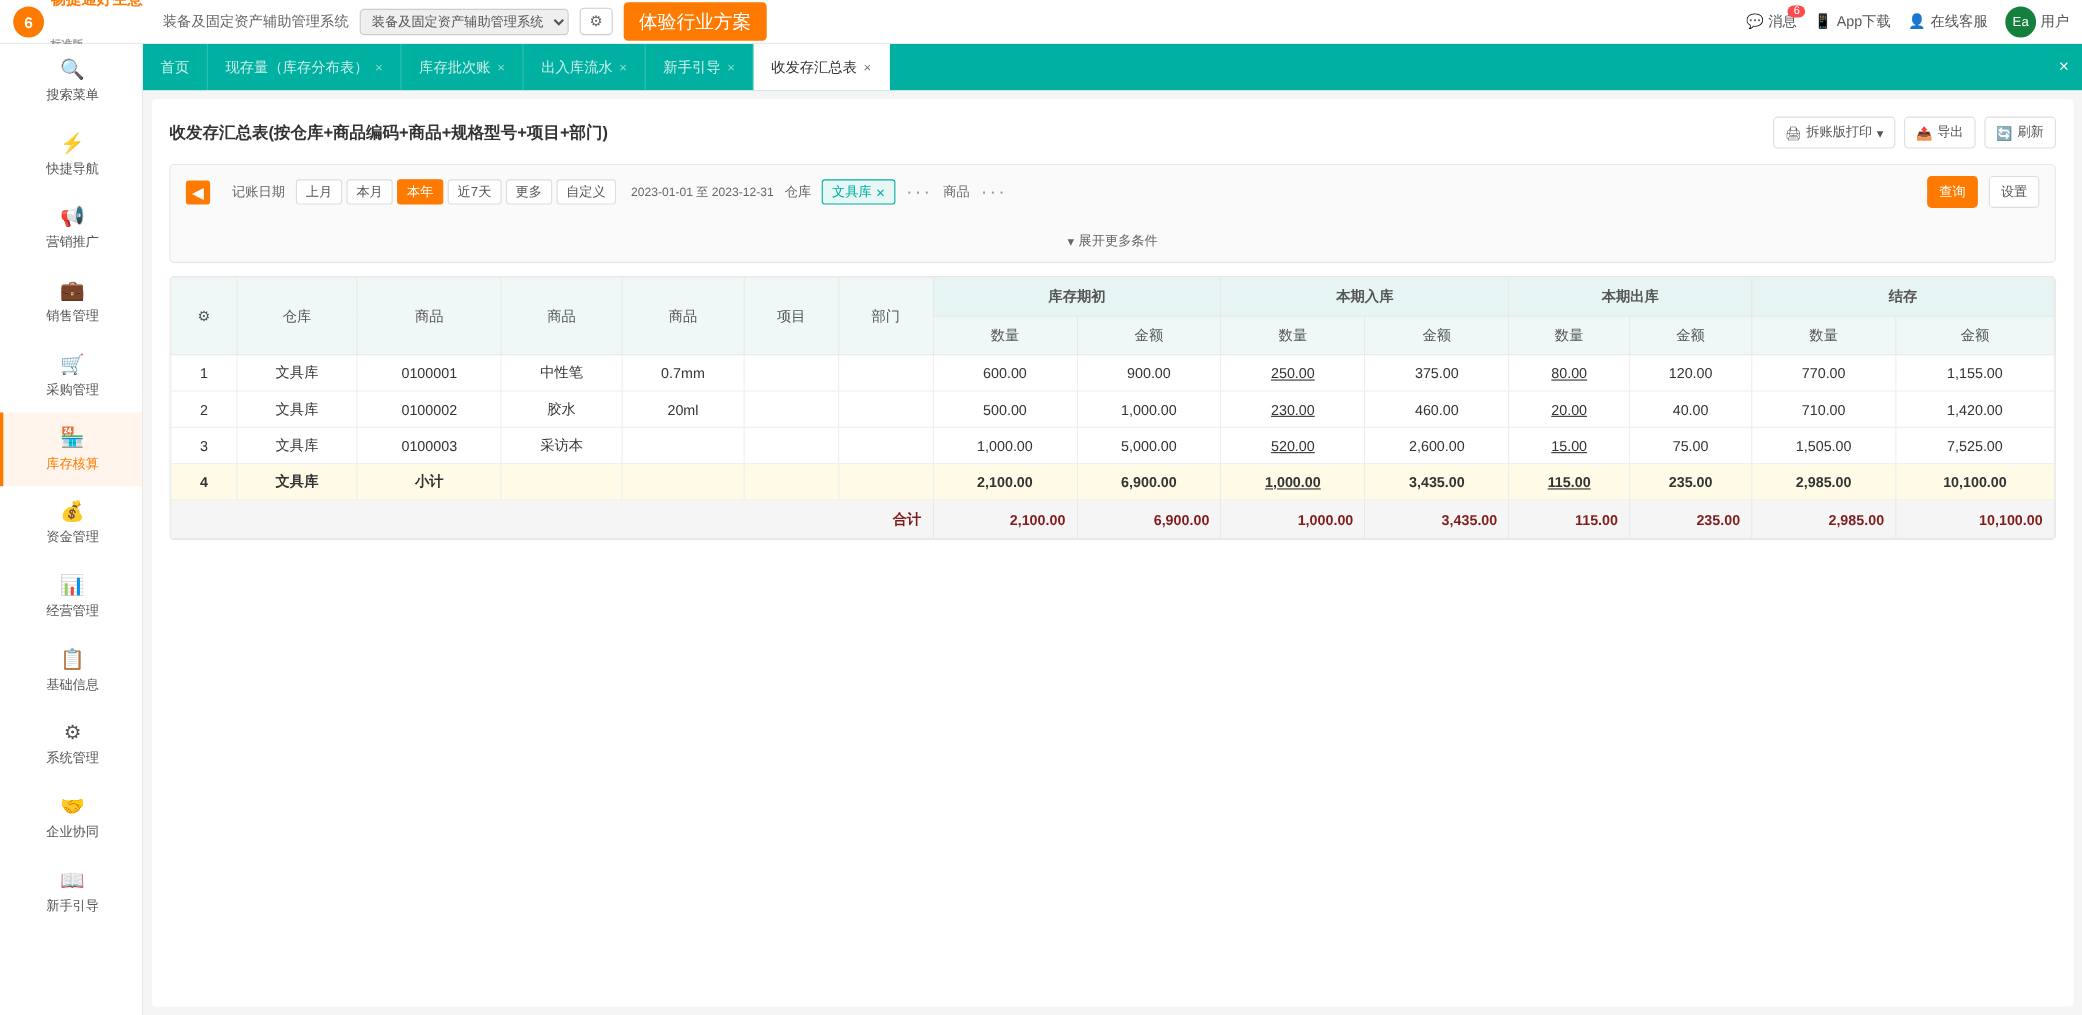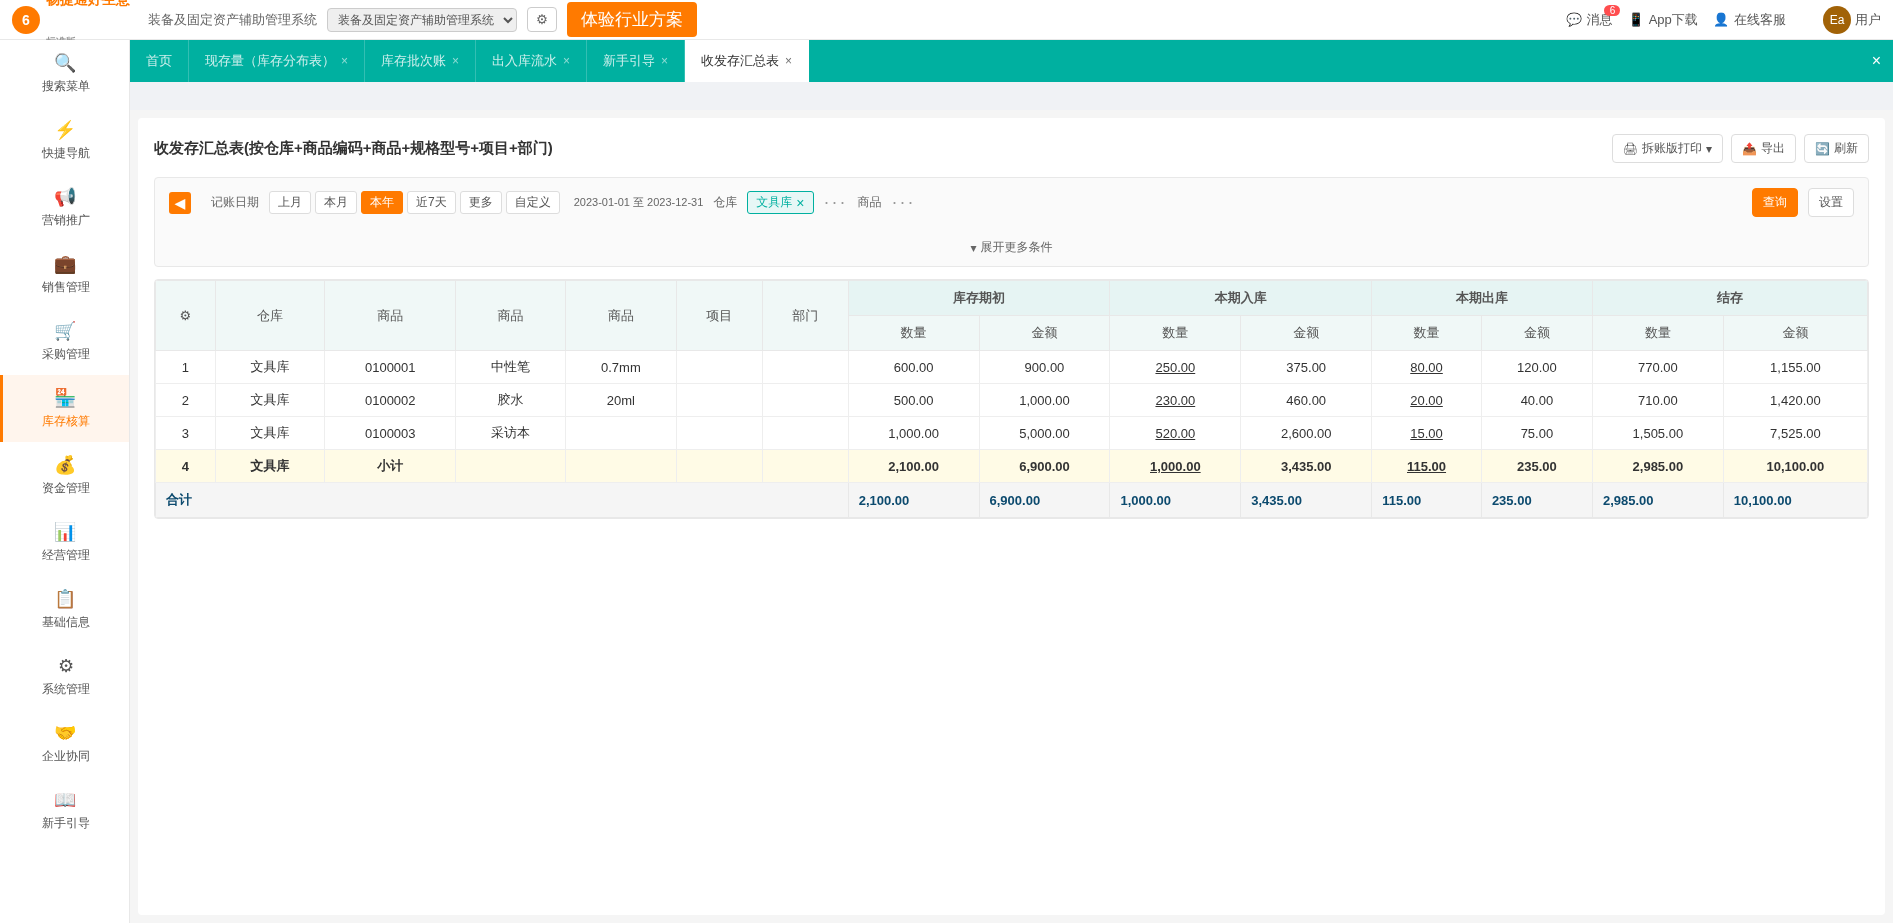--- a/index.html
+++ b/index.html
@@ -19,21 +19,21 @@
 
     .main-layout { display: flex; flex: 1; overflow: hidden; }
 
     
     .sidebar { width: 130px; background: #fff; border-right: 1px solid #e8e8e8; display: flex; flex-direction: column; overflow-y: auto; }
     .sidebar-item { display: flex; flex-direction: column; align-items: center; padding: 12px 8px; cursor: pointer; color: #555; font-size: 12px; gap: 4px; border-left: 3px solid transparent; }
     .sidebar-item.active { background: #fff5ed; color: #ff7a00; border-left: 3px solid #ff7a00; }
     .sidebar-icon { font-size: 18px; }
 
     
-    .content-area { flex: 1; display: flex; flex-direction: column; overflow: hidden; gap: 28px; }
+    .content-area { flex: 1; display: flex; flex-direction: column; overflow: hidden; }
 
     
     .tab-bar { height: 42px; background: #00b0a0; display: flex; align-items: center; padding: 0 0 0 0; position: relative; }
     .tab-item { display: flex; align-items: center; padding: 0 16px; height: 42px; color: rgba(255,255,255,0.8); cursor: pointer; font-size: 13px; gap: 6px; border-right: 1px solid rgba(255,255,255,0.2); }
     .tab-item.active { background: #fff; color: #333; font-weight: 500; }
     .tab-close { font-size: 12px; cursor: pointer; opacity: 0.7; }
     .tab-close-main { position: absolute; right: 12px; top: 50%; transform: translateY(-50%); color: white; cursor: pointer; font-size: 16px; }
 
     
     .page-content { flex: 1; overflow-y: auto; background: #f5f5f5; }
@@ -60,21 +60,21 @@
     
     .table-container { overflow-x: auto; border: 1px solid #e8e8e8; border-radius: 4px; }
     table { width: 100%; border-collapse: collapse; font-size: 13px; }
     thead tr { background: #f0f8f7; }
     thead th { padding: 8px 10px; text-align: center; border: 1px solid #e8e8e8; color: #555; font-weight: 500; white-space: nowrap; }
     thead th.group-header { background: #e6f4f3; font-weight: 600; }
     tbody tr { background: #fff; }
     tbody tr.subtotal { background: #fffbe6; font-weight: bold; }
     tbody td { padding: 7px 10px; border: 1px solid #eee; text-align: center; color: #333; }
     tfoot tr { background: #f5f5f5; font-weight: bold; }
-    tfoot td { padding: 8px 10px; border: 1px solid #e8e8e8; text-align: left; color: #0c4a6e; }
+    tfoot td { padding: 8px 10px; border: 1px solid #e8e8e8; text-align: right; color: #7f1d1d; }
     .underline { text-decoration: underline; cursor: pointer; color: #333; }
 
     .chevron-collapse { background: #ff7a00; color: white; border: none; width: 22px; height: 22px; border-radius: 3px; cursor: pointer; font-size: 14px; display: flex; align-items: center; justify-content: center; margin-right: 10px; }
   </style>
 </head>
 <body>
 
 <div class="app-container">
 
   <div class="top-bar">
@@ -101,21 +101,21 @@
       </div>
       <div class="icon-btn">
         <span>📱</span>
         <span>App下载</span>
       </div>
       <div class="icon-btn">
         <span>👤</span>
         <span>在线客服</span>
       </div>
       <div class="icon-btn">
-        <div style="width:28px;height:28px;background:#a16207;border-radius:50%;display:flex;align-items:center;justify-content:center;color:white;font-size:12px;margin-left:21px;">Ea</div>
+        <div style="width:28px;height:28px;background:#15803d;border-radius:50%;display:flex;align-items:center;justify-content:center;color:white;font-size:12px;">Ea</div>
         <span>用户</span>
       </div>
     </div>
   </div>
 
   <div class="main-layout">
 
     <div class="sidebar">
       <div class="sidebar-item">
         <span class="sidebar-icon">🔍</span>

